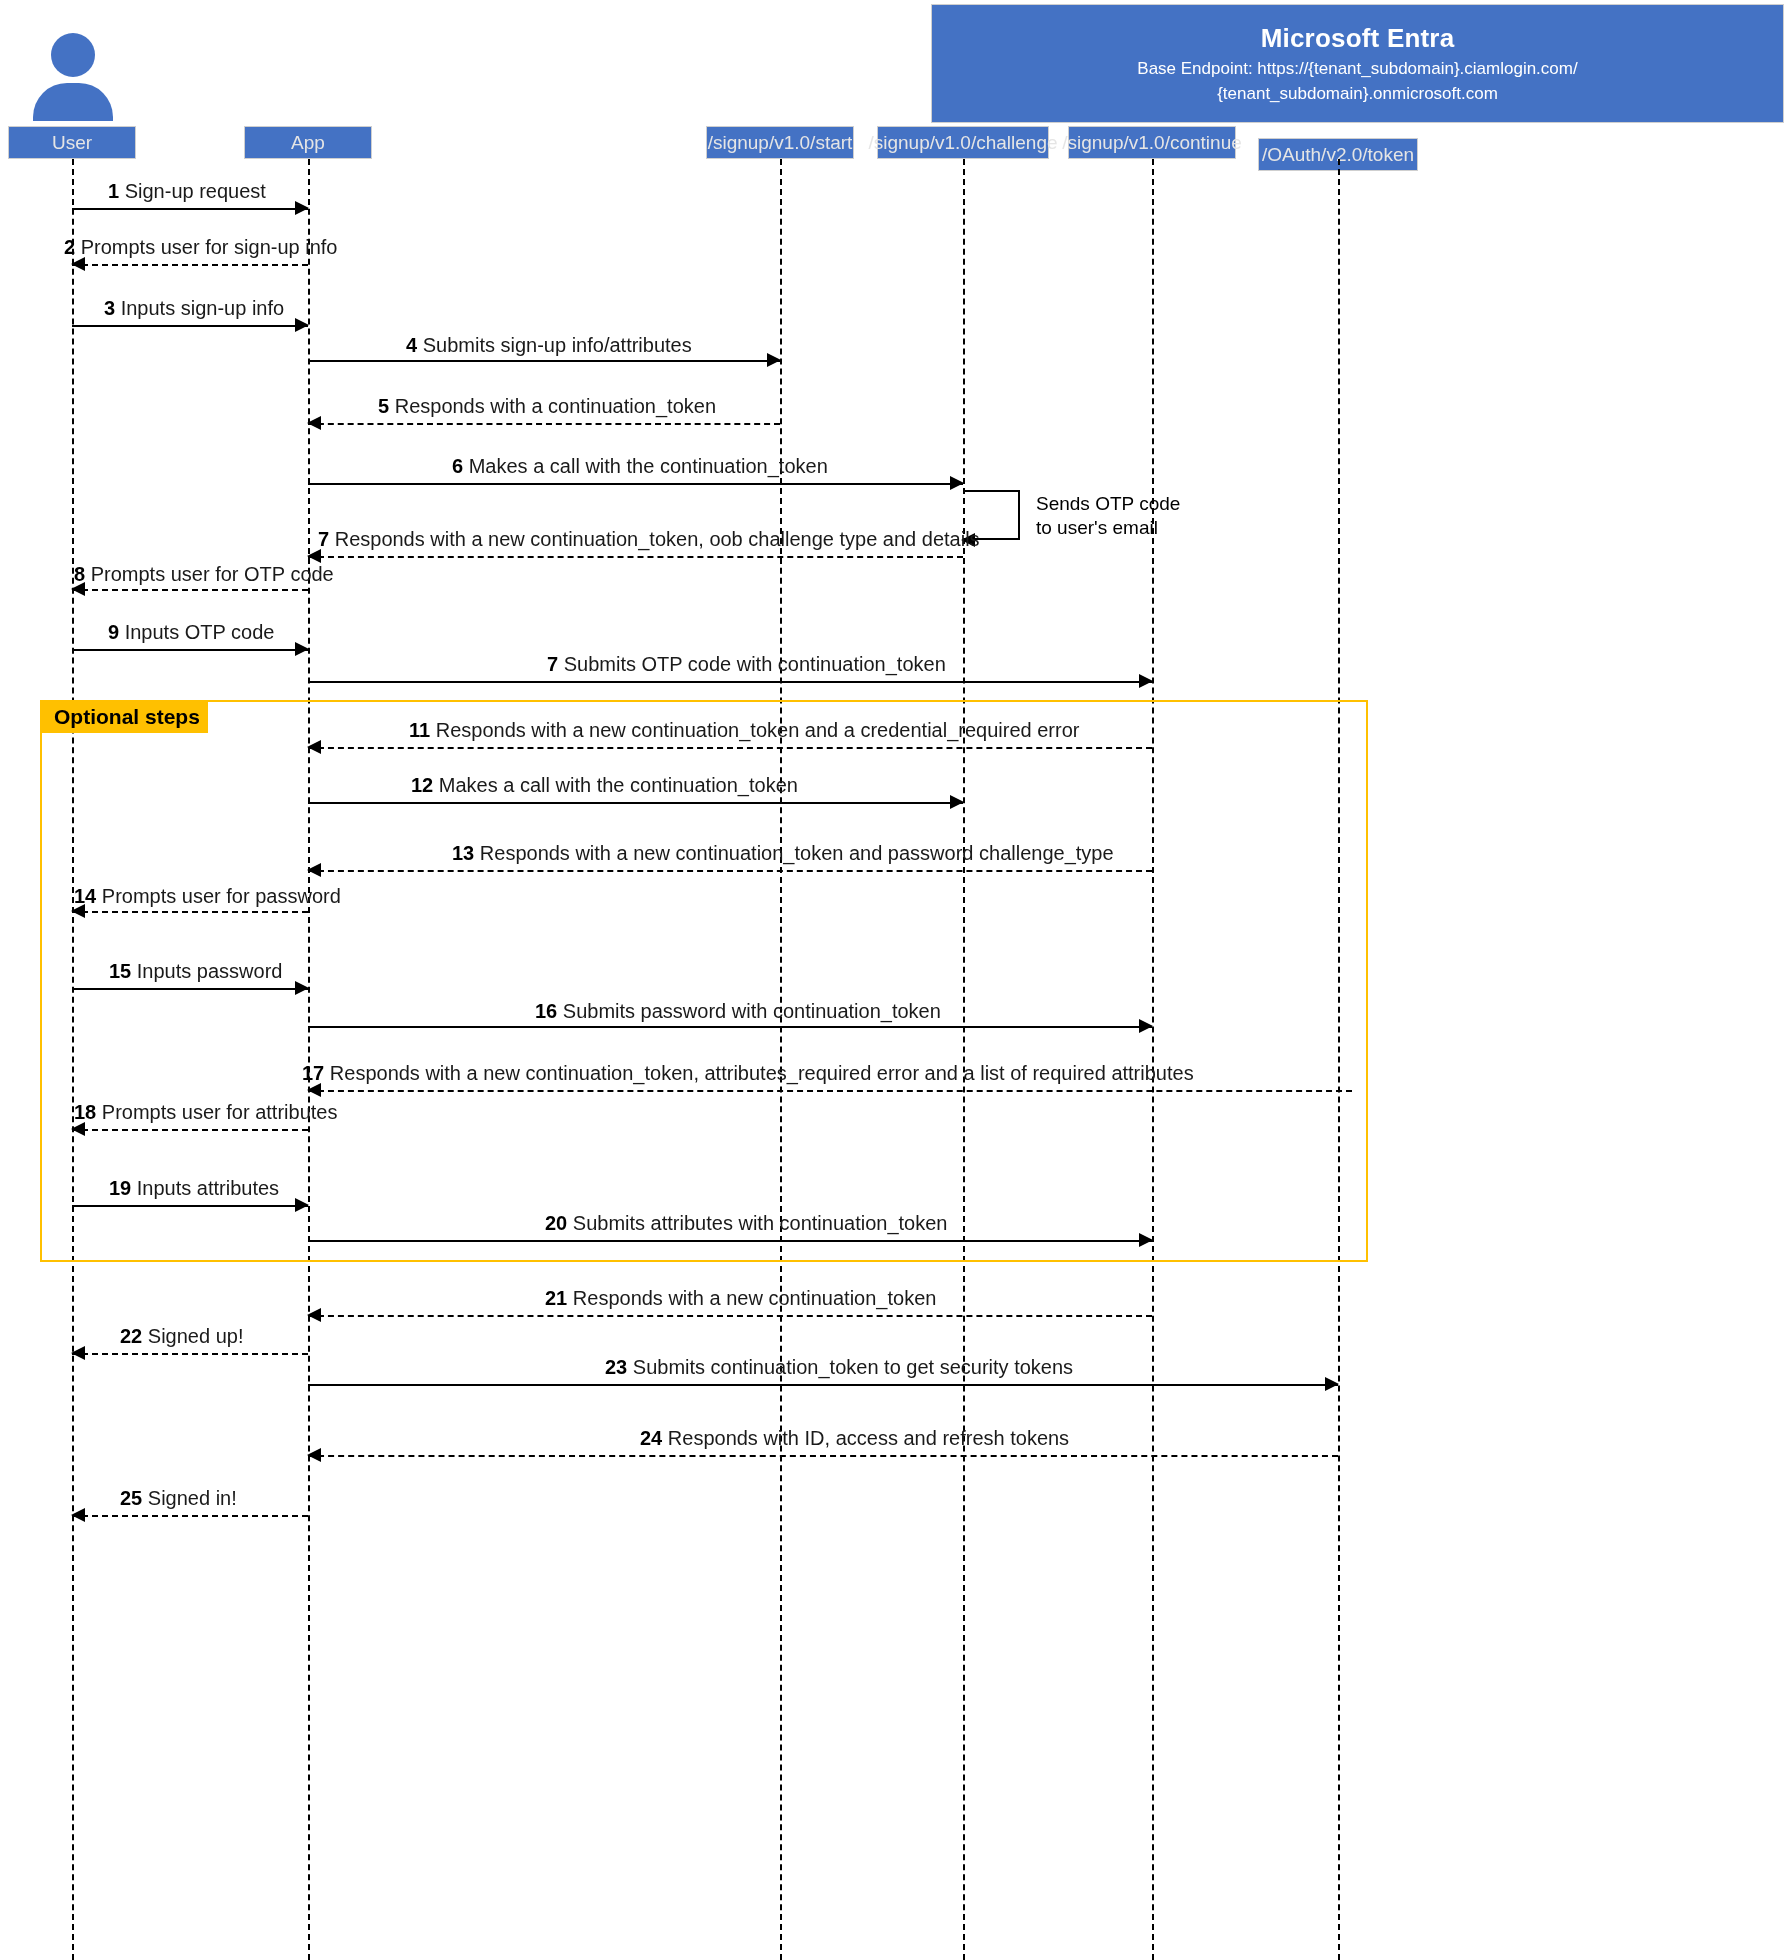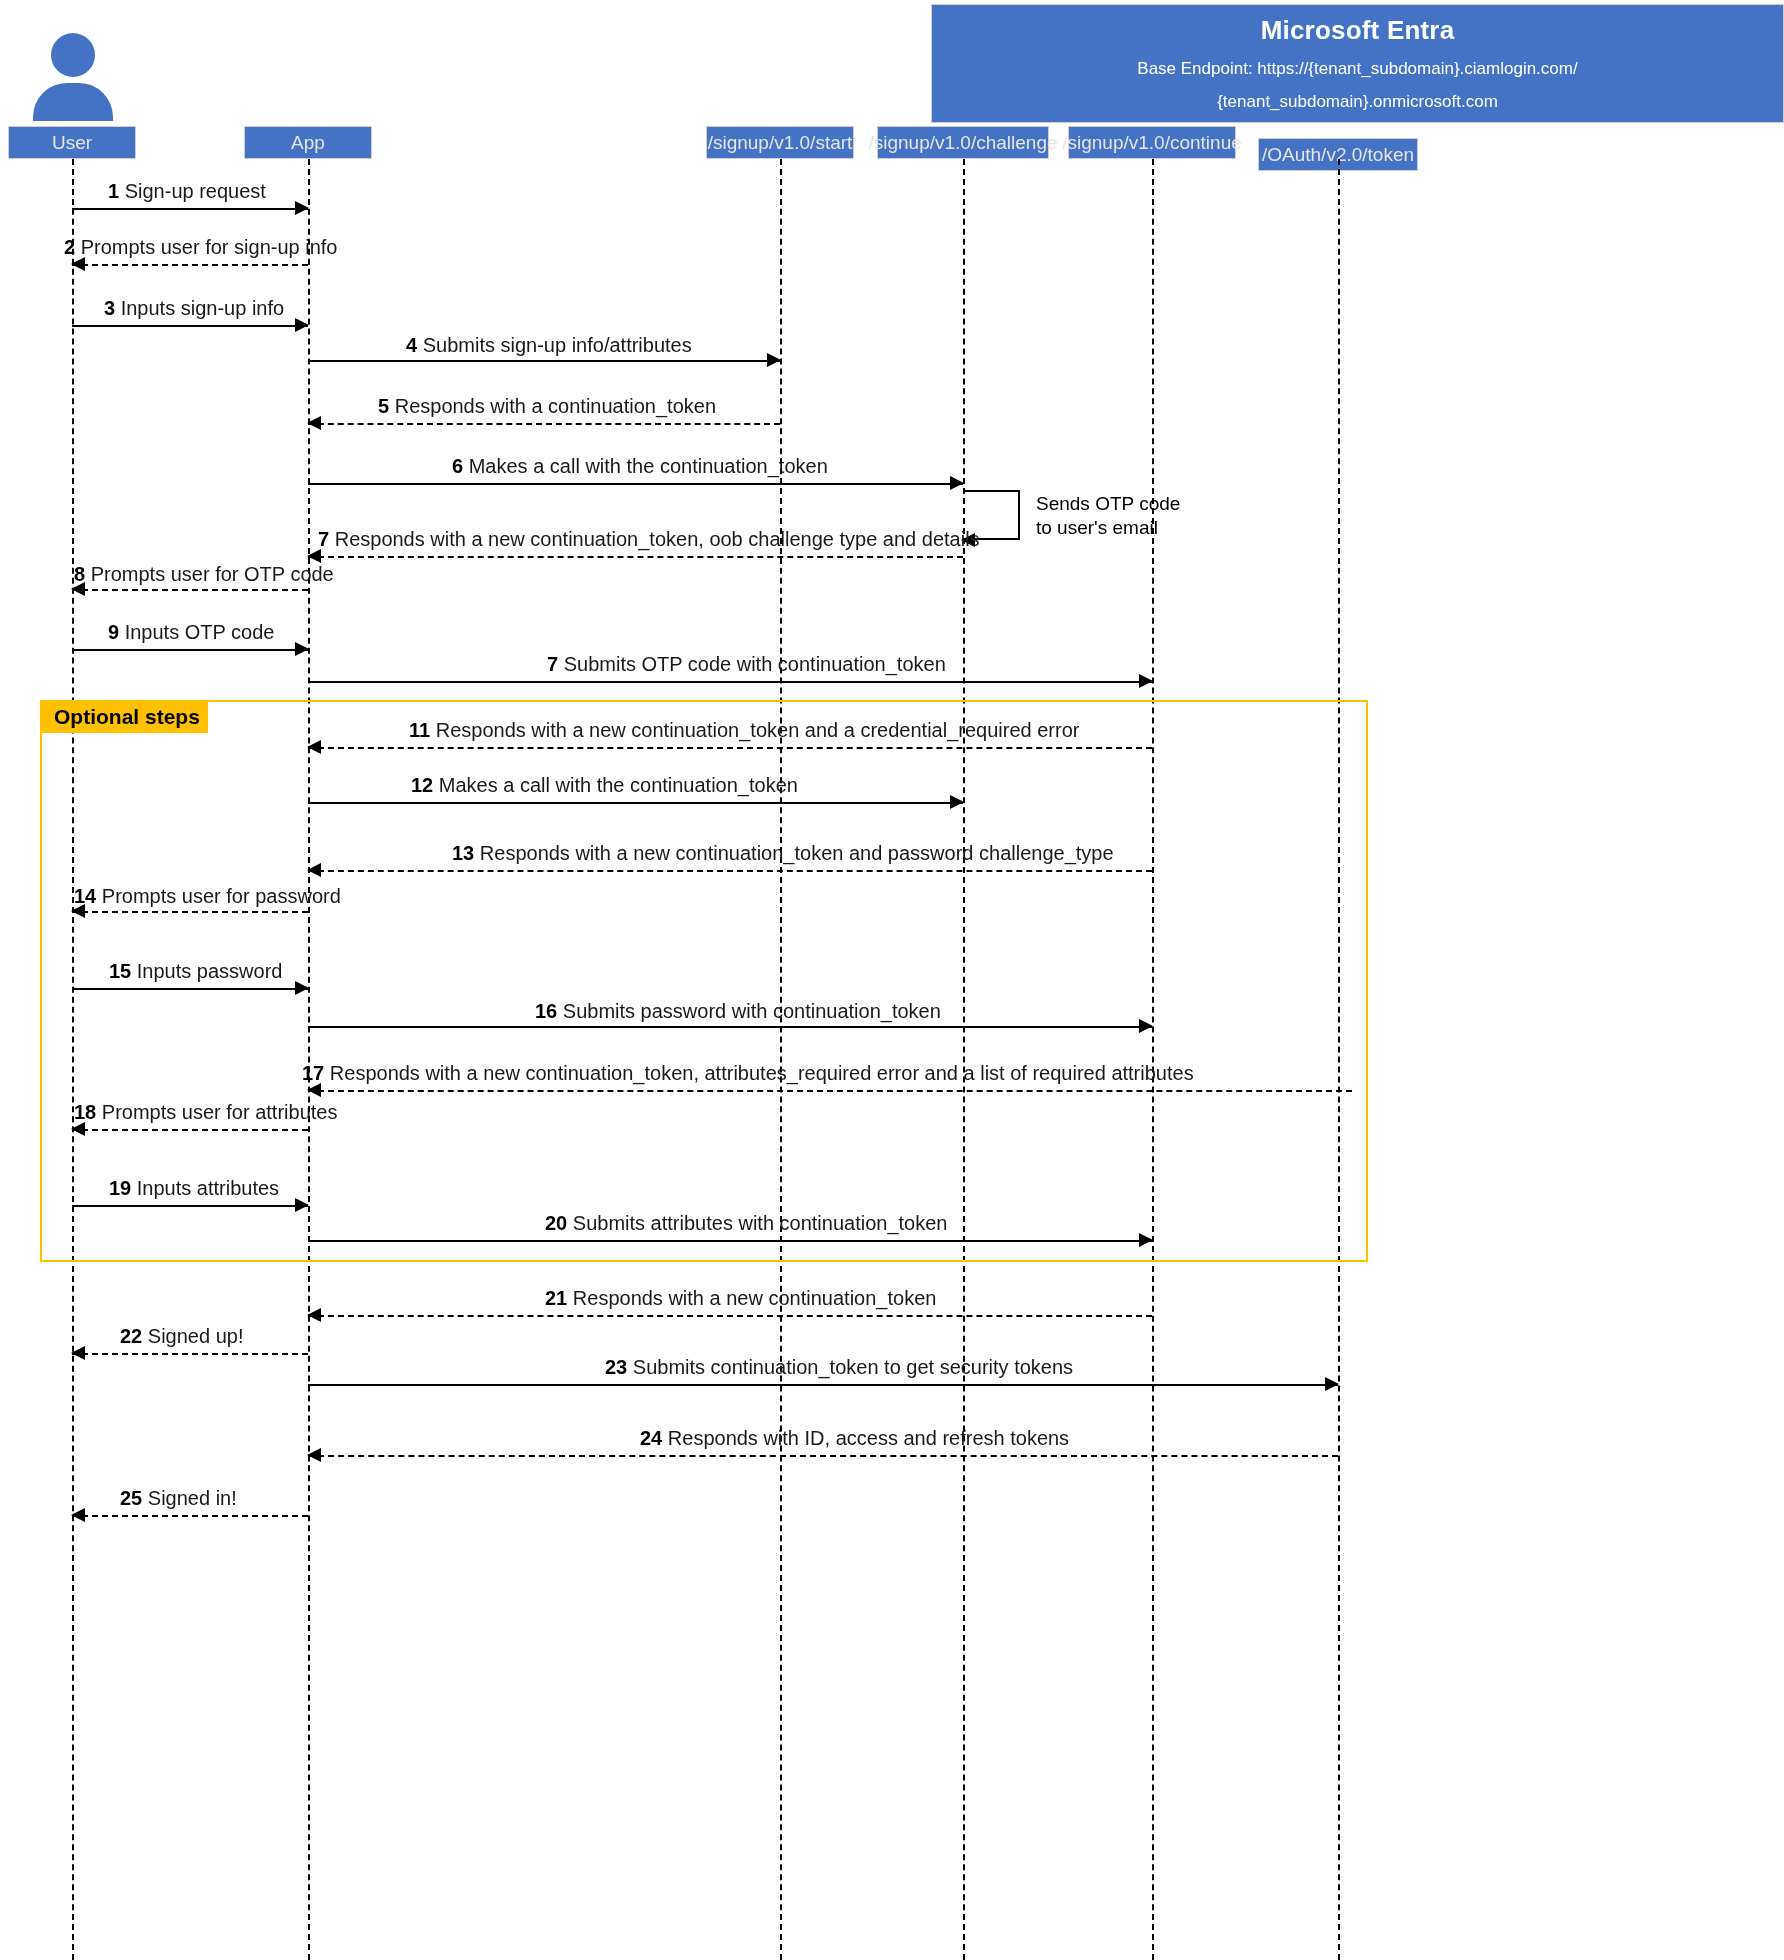--- a/index.html
+++ b/index.html
@@ -10,21 +10,21 @@
     position:absolute;background:#4472C4;border:1px solid #cfcfcf;
     color:#e5e5e5;display:flex;align-items:center;justify-content:center;
     text-align:center;box-sizing:border-box;font-size:19px;line-height:1.15;
   }
   .entra-box{
     position:absolute;background:#4472C4;border:1px solid #cfcfcf;
     color:#fff;box-sizing:border-box;text-align:center;
     display:flex;flex-direction:column;align-items:center;justify-content:center;
   }
   .entra-title{font-size:26px;font-weight:bold;letter-spacing:.2px;}
-  .entra-sub{font-size:17px;line-height:1.25;margin-top:12px;}
+  .entra-sub{font-size:17px;line-height:1.25;margin-top:4px;}
 
   .avatar{position:absolute;}
   .avatar .head{position:absolute;left:22px;top:0;width:44px;height:44px;border-radius:50%;background:#4472C4;}
   .avatar .body{position:absolute;left:4px;top:50px;width:80px;height:38px;background:#4472C4;
     border-top-left-radius:34px;border-top-right-radius:34px;}
 
   .lifeline{position:absolute;width:0;border-left:2px dashed #000;}
 
   .msg{position:absolute;height:0;}
   .msg .line{position:absolute;left:0;top:0;height:0;width:100%;}

